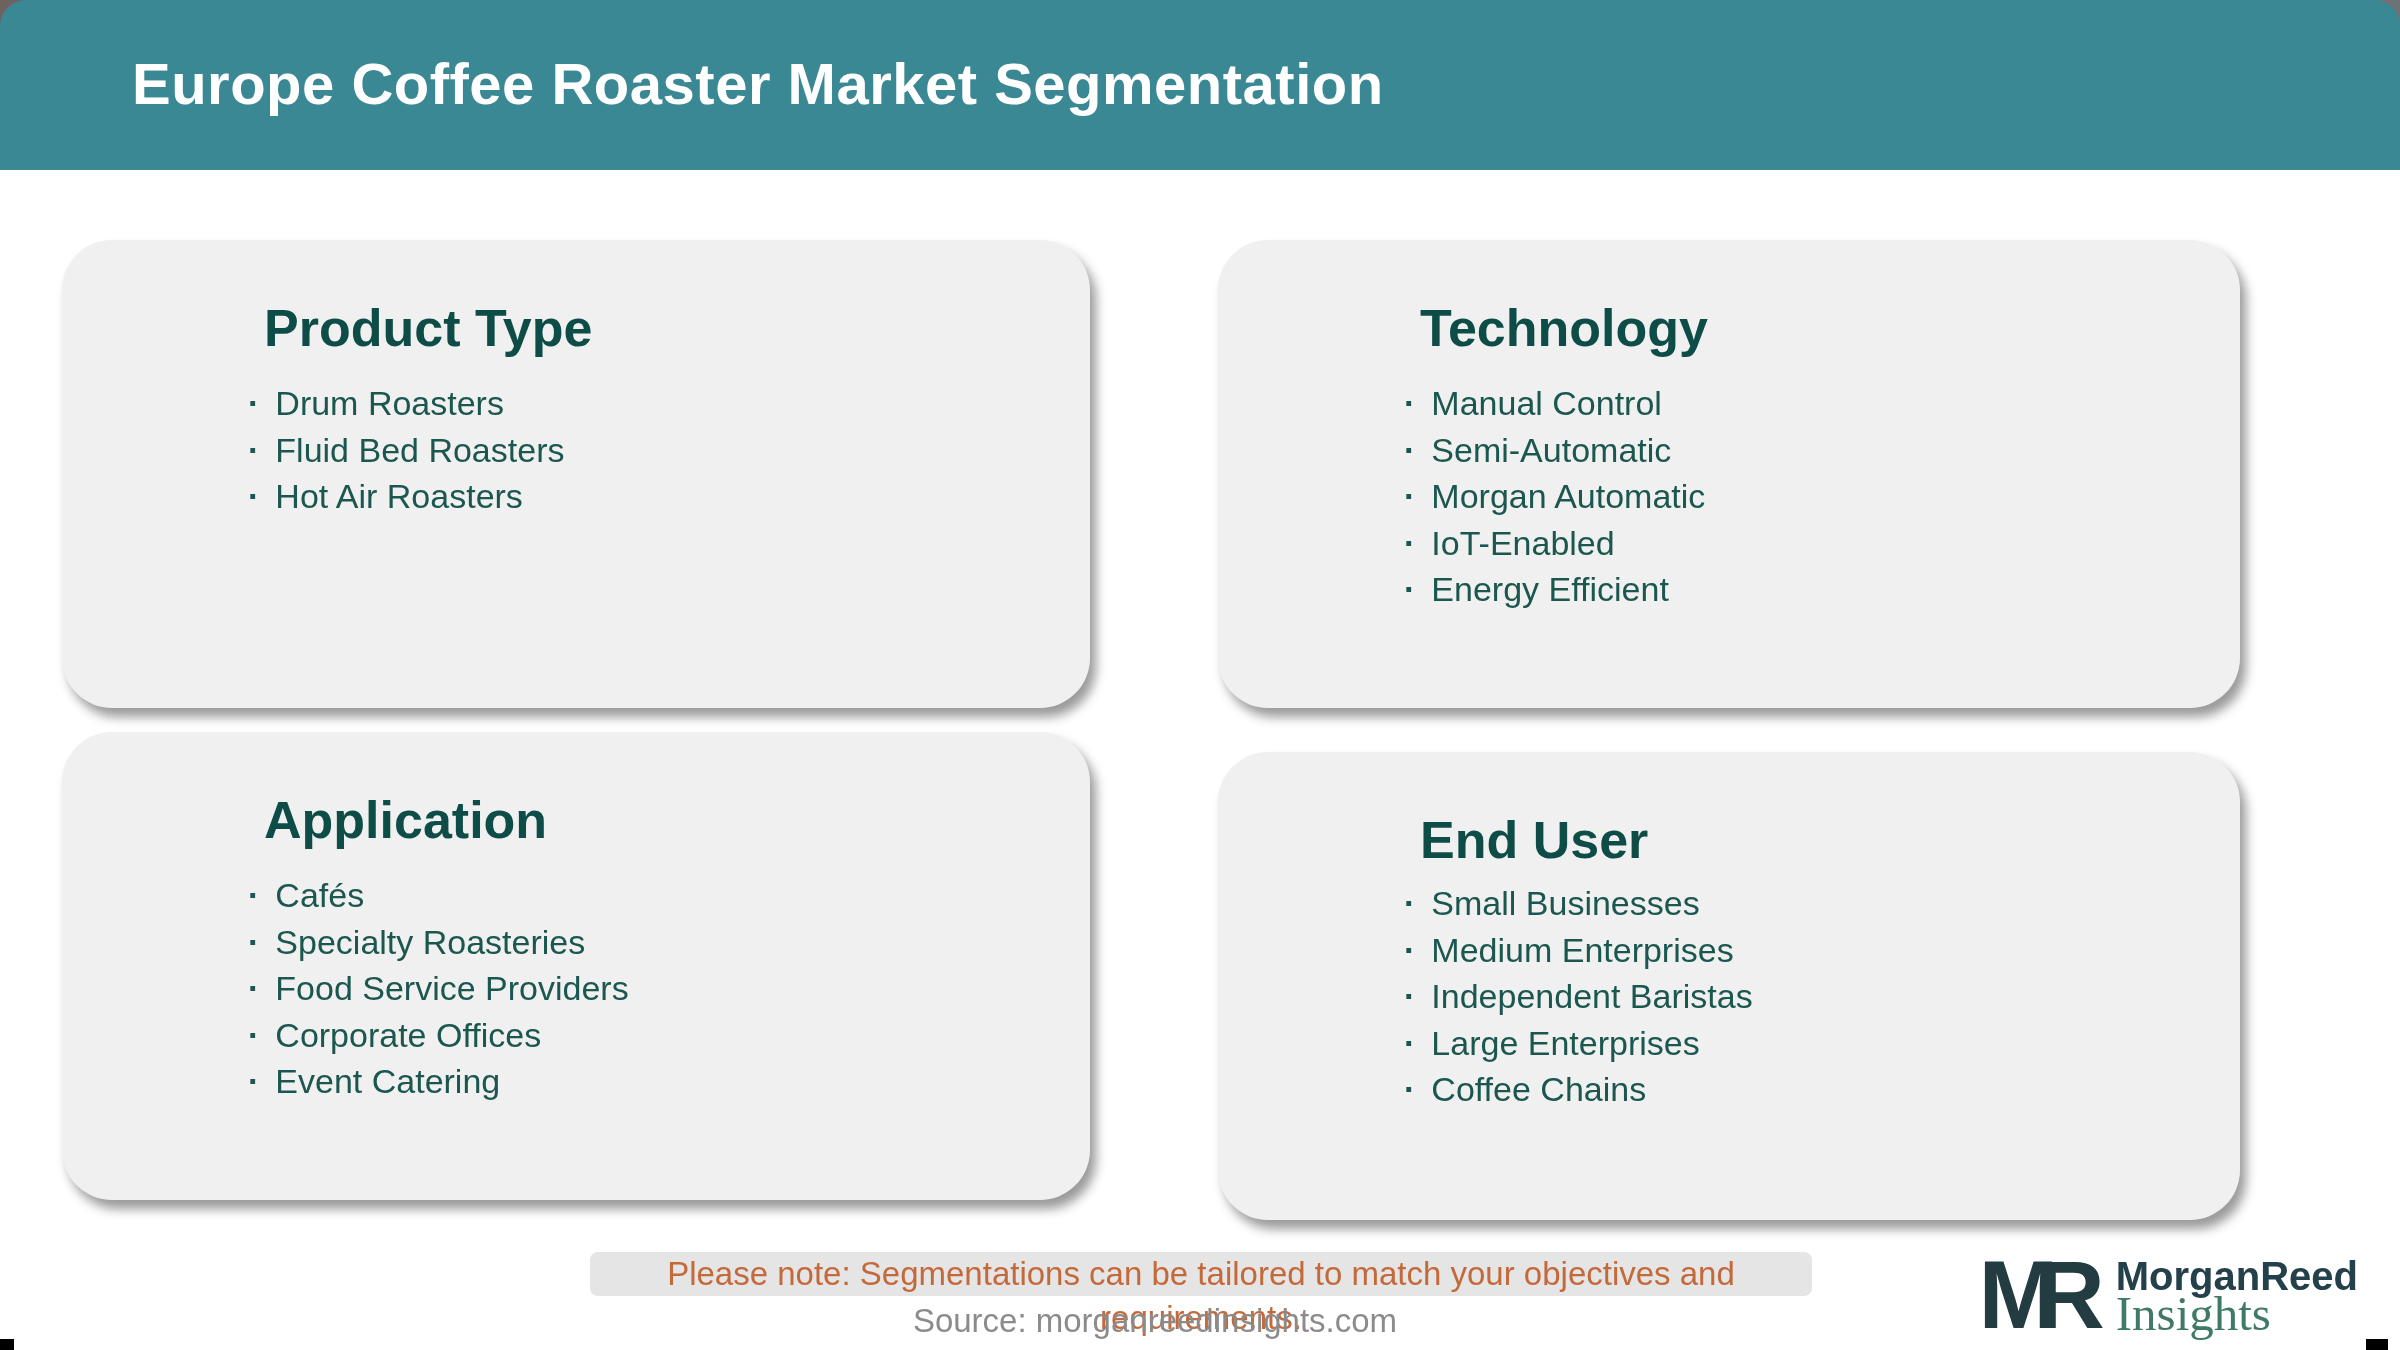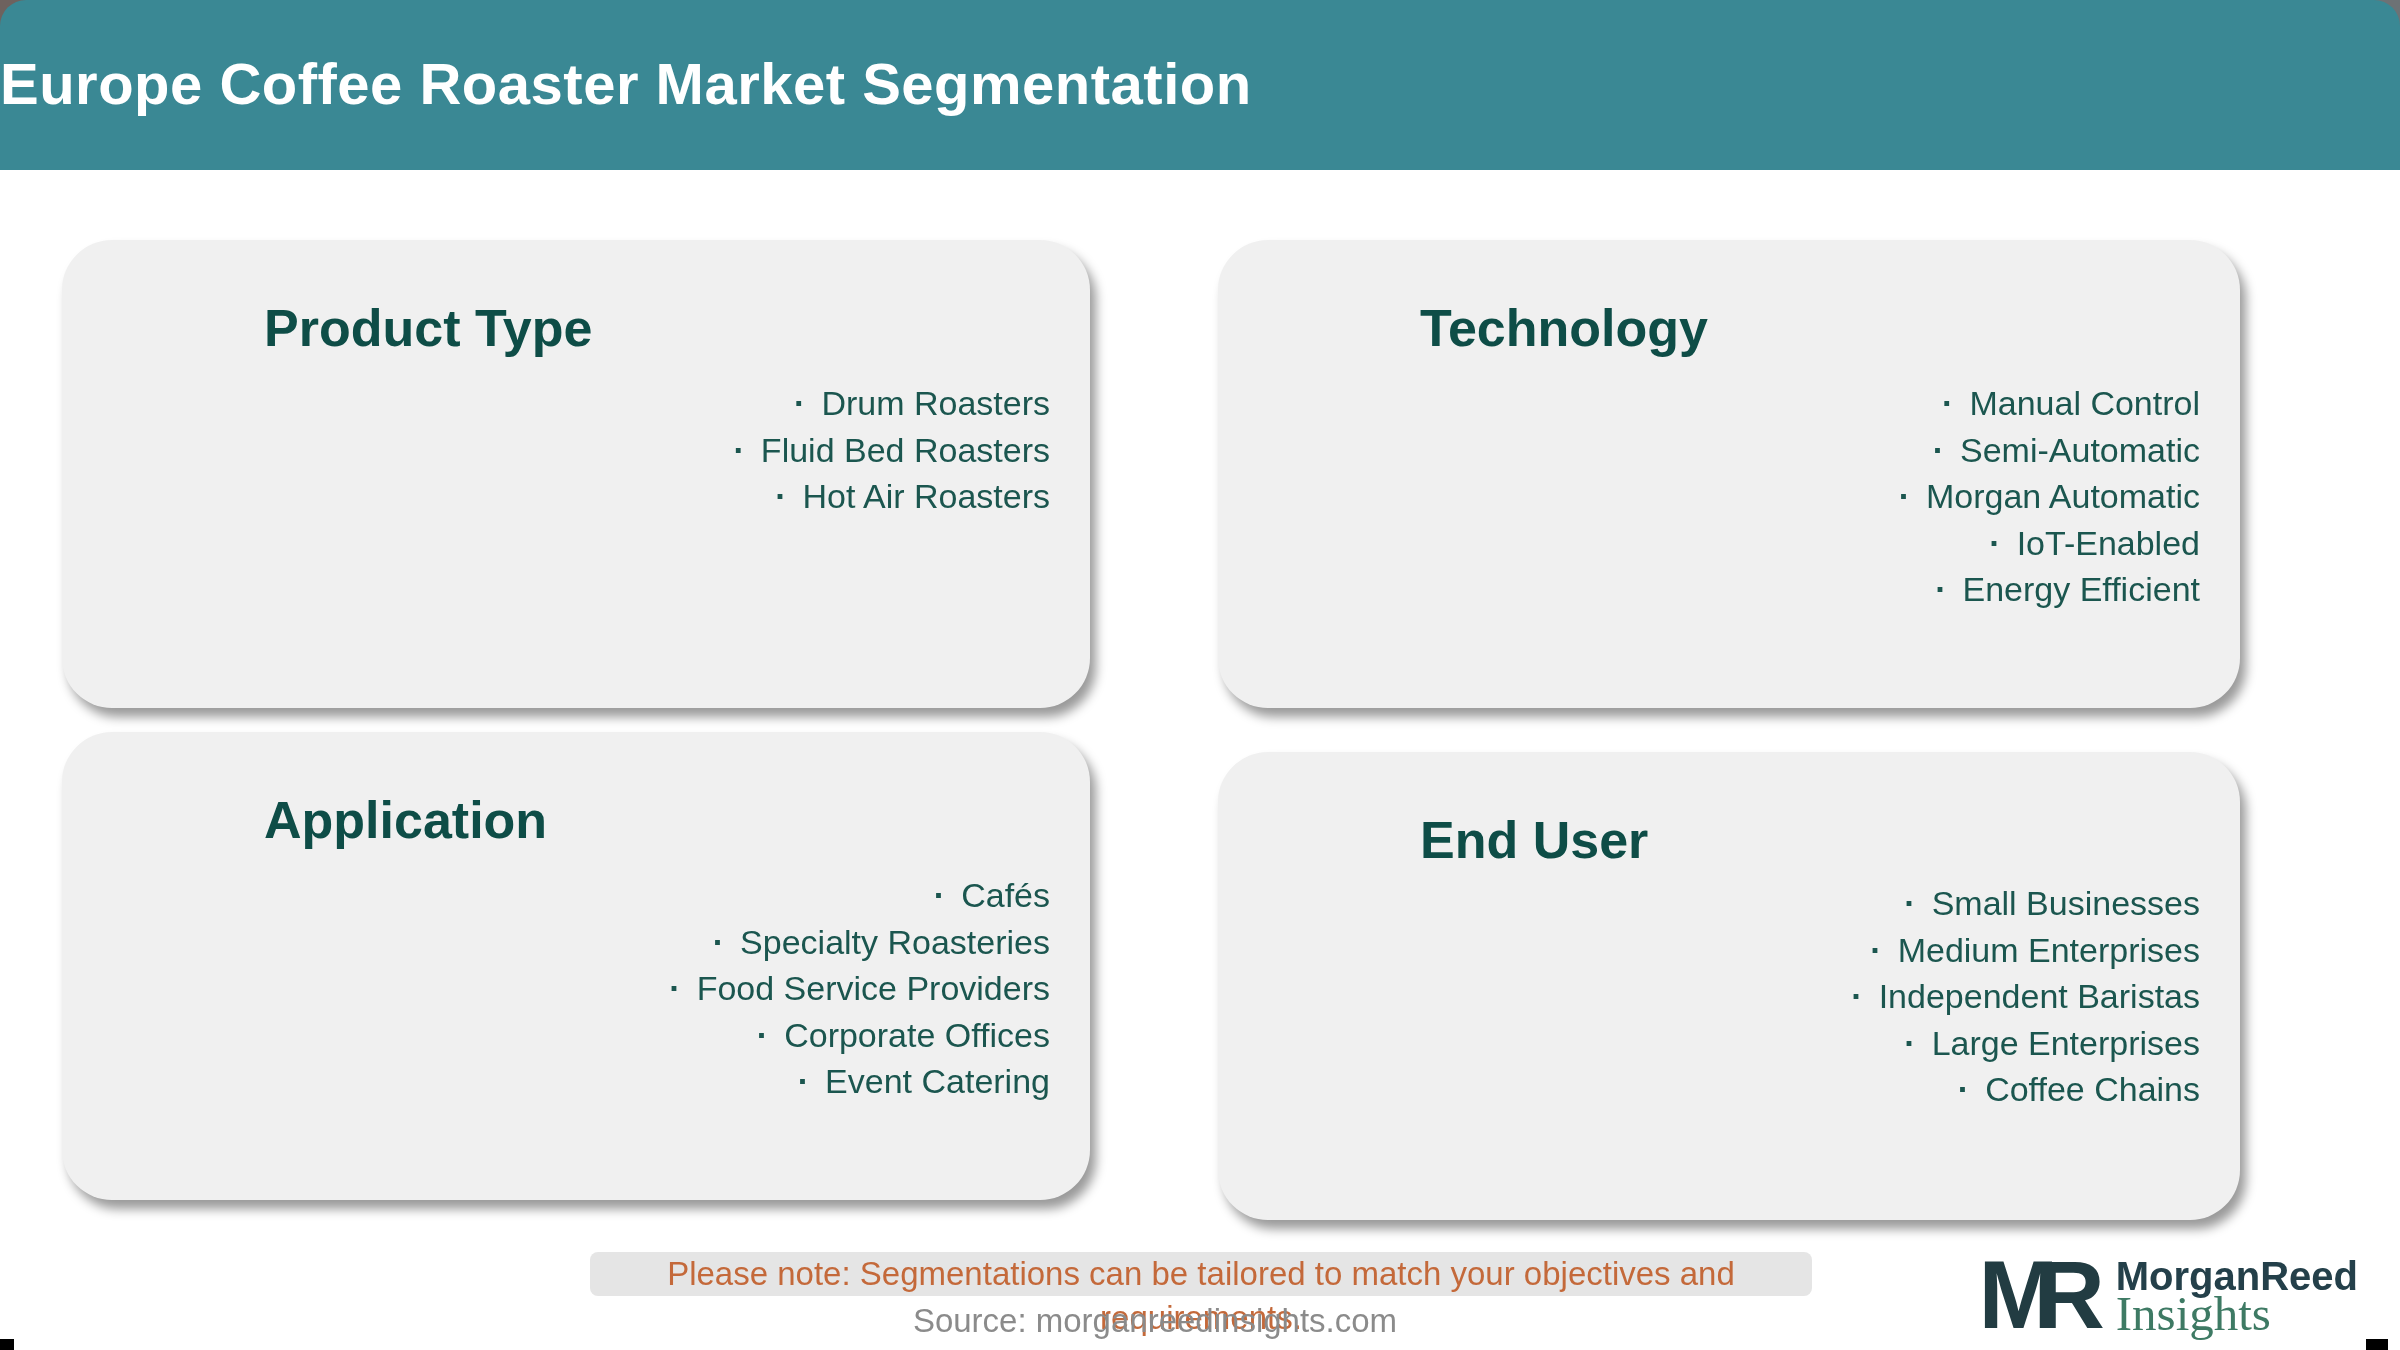--- a/index.html
+++ b/index.html
@@ -19,20 +19,21 @@
 
   
   .header{
     position:absolute;left:0;top:0;width:2400px;height:170px;
     background:#3a8894;
     border-radius:26px 26px 0 0;
     z-index:1;
   }
   .header h1{
     margin:0;
+    padding-left:132px;
     line-height:168px;
     font-size:58px;
     font-weight:bold;
     color:#ffffff;
     letter-spacing:0.5px;
   }
 
   
   .card{
     position:absolute;
@@ -54,21 +55,20 @@
     color:#0e4d47;
   }
   .card-4 h2{margin-bottom:10px;}
   .card ul{
     margin:0;padding:0;list-style:none;
   }
   .card li{
     font-size:34px;
     line-height:46.5px;
     color:#1b564f;
-    text-align:right;
   }
   .card li::before{
     content:"·";
     margin-right:16px;
     margin-left:-16px;
     font-weight:bold;
   }
 
   
   .note-banner{

